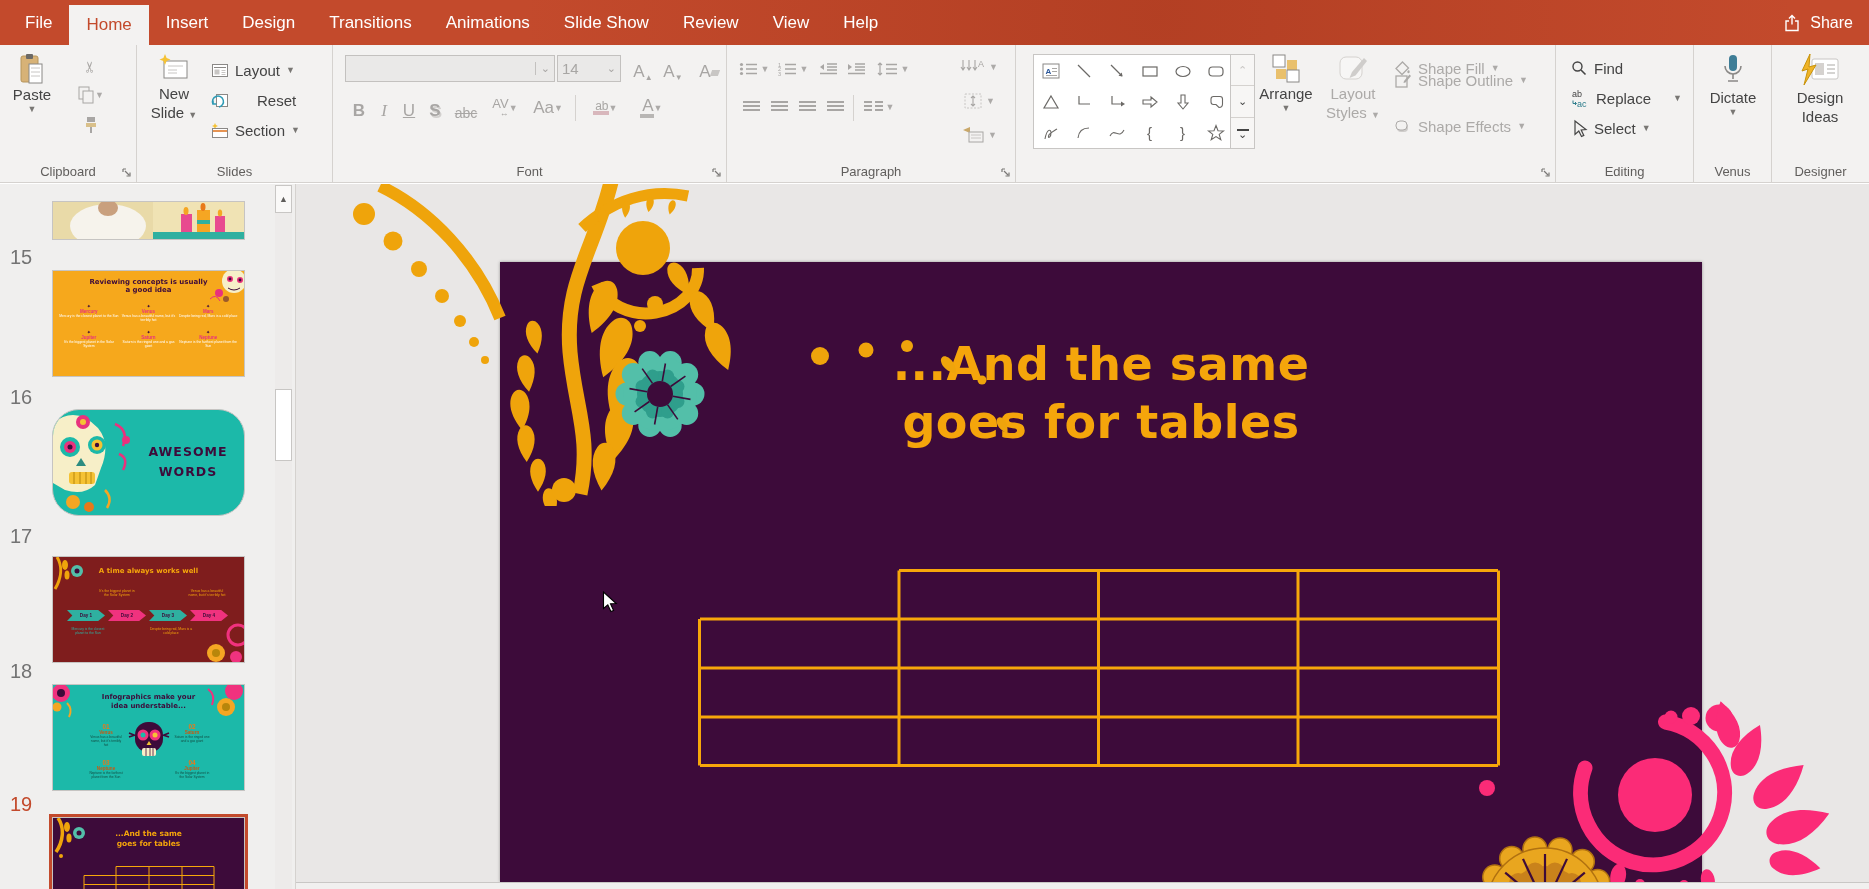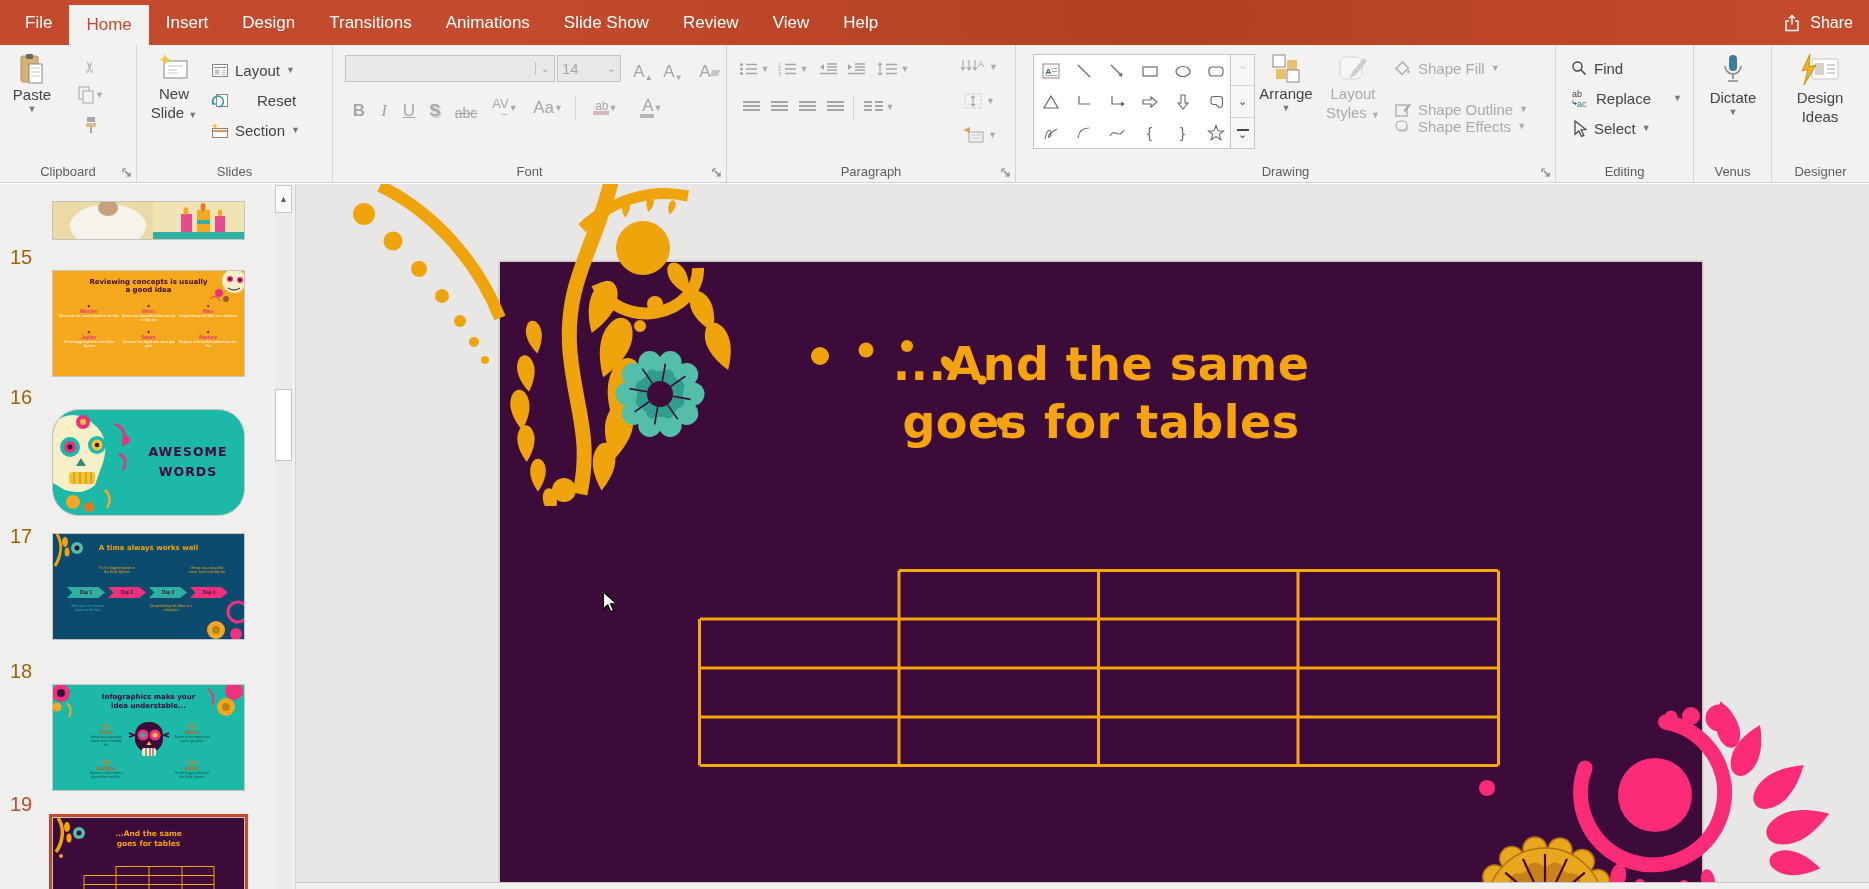--- a/index.html
+++ b/index.html
@@ -36,21 +36,21 @@
   .combo { position:absolute; height:27px; background:#EAE9E8; border:1px solid #C3C1BF; display:flex; align-items:center; justify-content:space-between; padding:0 4px; color:#A8A6A4; font-size:15px; }
   .glyphbtn { font-size:17px; color:#A8A6A4; display:flex; align-items:flex-end; }
   .lns { width:17px; height:13px; background:repeating-linear-gradient(#A8A6A4 0 1.6px, transparent 1.6px 4.2px); }
   .shape-cell { width:33px; height:31px; display:flex; align-items:center; justify-content:center; color:#6B6966; }
   .gallery { position:absolute; left:17px; top:9px; width:198px; height:95px; background:#fff; border:1px solid #C8C6C4; display:grid; grid-template-columns:repeat(6,33px); }
   .gscroll { position:absolute; left:215px; top:9px; width:24px; height:95px; border:1px solid #C8C6C4; border-left:none; background:#F7F6F5; display:flex; flex-direction:column; }
   .gscroll > div { flex:1; display:flex; align-items:center; justify-content:center; font-size:11px; }
 
   
   .thumbs { position:absolute; left:0; top:184px; width:296px; bottom:0; background:#F0EFEE; border-right:1px solid #D5D2CF; }
-  .tnum { position:absolute; left:10px; font-size:20px; color:#a16207; }
+  .tnum { position:absolute; left:10px; font-size:20px; color:#737373; }
   .tmb { position:absolute; left:52px; width:193px; height:107px; border:1px solid #C6C4C2; overflow:hidden;margin-top:17px; }
   .scrl { position:absolute; right:3px; top:1px; width:17px; bottom:0; background:#EDEBEA; }
   .scrl-up { position:absolute; top:0; left:0; width:17px; height:28px; background:#FAF9F8; border:1px solid #C8C6C4; color:#605E5C; font-size:9px; display:flex; align-items:center; justify-content:center; }
   .scrl-thumb { position:absolute; top:204px; left:0; width:17px; height:72px; background:#FFFFFF; border:1px solid #C8C6C4; }
 
   
   .mini-title { position:absolute; left:0; right:0; text-align:center; font-weight:bold; font-family:"DejaVu Sans","Liberation Sans",sans-serif; }
   .cap { line-height:1.25; }
 
   
@@ -433,37 +433,36 @@
         <span><span>Styles</span> <span class="chev dis">▼</span></span>
       </div>
       <div class="row-sm dis" style="left:378px; top:10px; color:#ACAAA8;">
         <svg width="18" height="17" viewBox="0 0 18 17">
           <path d="M8.5,2 L14.5,8 L8,14.5 L2,8.5 Z" fill="none" stroke="#ACAAA8" stroke-width="1.3"></path>
           <path d="M15,10 c1.8,2.6 -0.5,4.5 -1.6,2.6 c-0.6,-1.1 0.6,-2 1.6,-2.6 Z" fill="#ACAAA8"></path>
         </svg>
         <span>Shape Fill</span>
         <span class="chev dis">▼</span>
       </div>
-      <div class="row-sm dis" style="left:378px; top:51px; color:#ACAAA8;text-align:center;">
+      <div class="row-sm dis" style="left:378px; top:22px; color:#ACAAA8;text-align:center;">
         <svg width="18" height="17" viewBox="0 0 18 17">
           <rect x="2" y="4" width="11" height="11" fill="none" stroke="#ACAAA8" stroke-width="1.3"></rect>
           <path d="M10,9 L15.5,2.5 L17,4 L11.5,10.5 L9.5,11 Z" fill="#ACAAA8"></path>
         </svg>
         <span>Shape Outline</span>
         <span class="chev dis">▼</span>
       </div>
       <div class="row-sm dis" style="left:378px; top:68px; color:#ACAAA8;">
         <svg width="18" height="17" viewBox="0 0 18 17">
           <rect x="3" y="5" width="11" height="9" rx="4" fill="#CFCDCB"></rect>
           <rect x="2" y="3" width="11" height="9" rx="4" fill="#F3F2F1" stroke="#ACAAA8"></rect>
         </svg>
         <span>Shape Effects</span>
         <span class="chev dis">▼</span>
       </div>
-      <div class="group-label">Drawing</div>
       <div class="launcher">
         <svg width="11" height="11" viewBox="0 0 11 11">
             <path d="M2,2 h3 M2,2 v3 M4,4 l4,4 M9,5.5 V9 H5.5" stroke="#7A7876" fill="none" stroke-width="1.2"></path>
           </svg>
       </div>
     </section>
 
     <section class="group g-edit">
       <div class="row-sm" style="left:14px; top:10px;">
         <svg width="18" height="18" viewBox="0 0 18 18">
@@ -607,21 +606,21 @@
           <circle cx="36" cy="97" r="5" fill="#E8791A"></circle>
         <path d="M52,80 q8,8 2,18" stroke="#F5A623" stroke-width="2.5" fill="none"></path>
       </svg>
       <div style="position:absolute; right:8px; top:32px; width:96px; text-align:center; font-family:'DejaVu Sans','Liberation Sans',sans-serif; font-weight:800; color:#3D0B3A; font-size:12.5px; line-height:1.6; letter-spacing:1px;">
         <div>AWESOME</div>
         <div>WORDS</div>
       </div>
     </div>
 
     <div class="tnum" style="top:341px;">17</div>
-    <div class="tmb" style="top:332px; background:#0c4a6e;">
+    <div class="tmb" style="top:355px; background:#7f1d1d;">
       <svg width="34" height="40" viewBox="0 0 34 40" style="position:absolute; left:0; top:0;">
         <path d="M4,0 C10,10 8,22 2,32" stroke="#EFA40B" stroke-width="3" fill="none"></path>
         <ellipse cx="12" cy="8" rx="3" ry="5" fill="#EFA40B"></ellipse>
           <ellipse cx="14" cy="18" rx="2.5" ry="4.5" fill="#EFA40B"></ellipse>
         <circle cx="24" cy="14" r="6" fill="#53BFA9"></circle>
           <circle cx="24" cy="14" r="2.5" fill="#3D0B3A"></circle>
       </svg>
       <div class="mini-title" style="top:10px; font-size:7px; color:#F5A50B; padding:0 40px; line-height:1.3;">A time always works well</div>
       <div class="cap" style="position:absolute; left:44px; top:32px; width:40px; font-size:3.4px; color:#F5A50B; text-align:center;">It's the biggest planet in the Solar System</div>
       <div class="cap" style="position:absolute; right:16px; top:32px; width:42px; font-size:3.4px; color:#F5A50B; text-align:center;">Venus has a beautiful name, but it's terribly hot</div>

